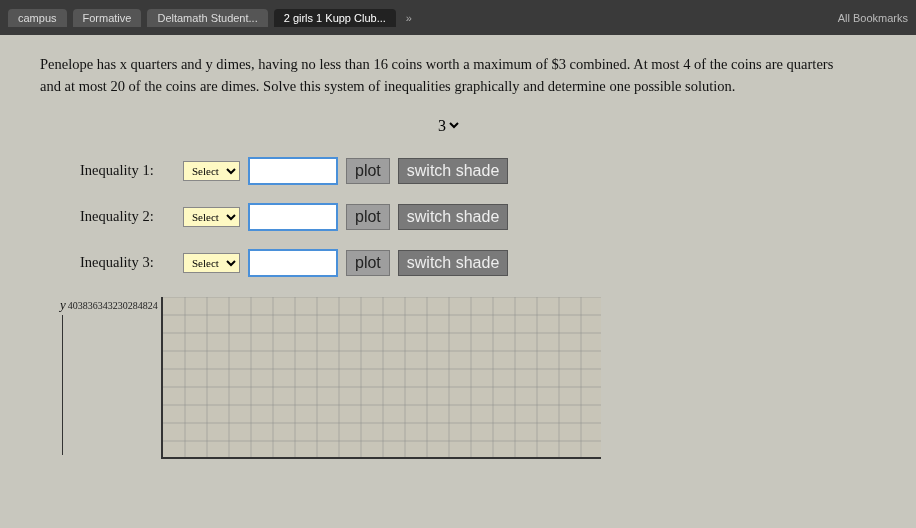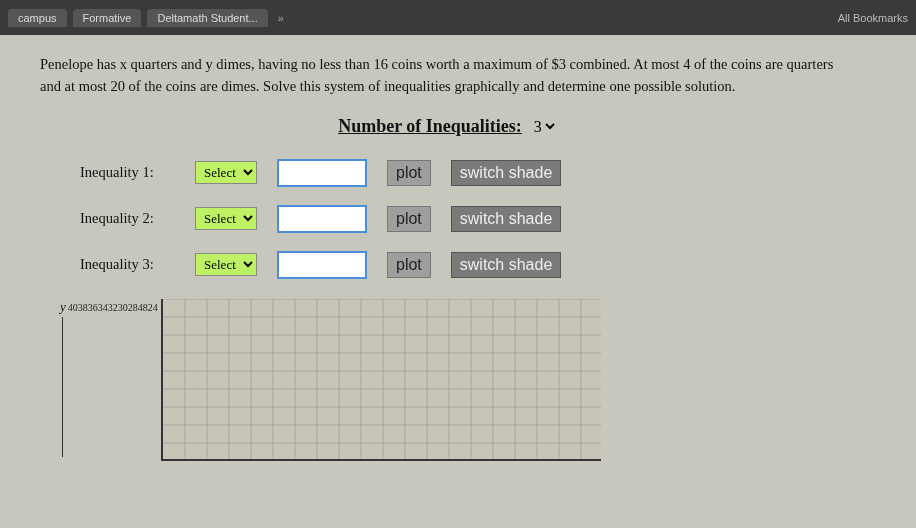--- a/index.html
+++ b/index.html
@@ -82,32 +82,32 @@
       display: flex;
       flex-direction: column;
       gap: 18px;
       padding-left: 40px;
       margin-bottom: 20px;
     }
 
     .inequality-row {
       display: flex;
       align-items: center;
-      gap: 20px;
+      gap: 8px;
     }
 
     .inequality-label {
       font-size: 14.5px;
       min-width: 95px;
     }
 
     .inequality-select {
-      font-size: 13px;
+      font-size: 11px;
       border: 1px solid #888;
-      background: #bef264;
+      background: #fef9c3;
       padding: 2px 4px;
       cursor: pointer;
       font-family: Georgia, serif;
     }
 
     .inequality-input {
       width: 90px;
       height: 28px;
       border: 2px solid #4a90d9;
       background: #fff;
@@ -165,30 +165,30 @@
       display: block;
     }
   </style>
 </head>
 <body>
 
 <div class="browser-bar">
   <div class="browser-tab">campus</div>
   <div class="browser-tab">Formative</div>
   <div class="browser-tab">Deltamath Student...</div>
+  <div class="browser-tab active">2 girls 1 Kupp Club...</div>
   <span style="margin-left:4px; color:#aaa;">»</span>
   <div class="browser-bar-right">All Bookmarks</div>
 </div>
 
 <div class="content-area">
 
   <p class="problem-text">Penelope has x quarters and y dimes, having no less than 16 coins worth a maximum of $3 combined. At most 4 of the coins are quarters and at most 20 of the coins are dimes. Solve this system of inequalities graphically and determine one possible solution.</p>
 
   <div class="num-inequalities-row">
-    <span class="num-inequalities-label">Number of Inequalities:</span>
     <select class="num-inequalities-select">
       <option>1</option>
       <option>2</option>
       <option selected="">3</option>
       <option>4</option>
     </select>
   </div>
 
   <div class="inequality-rows">
 

